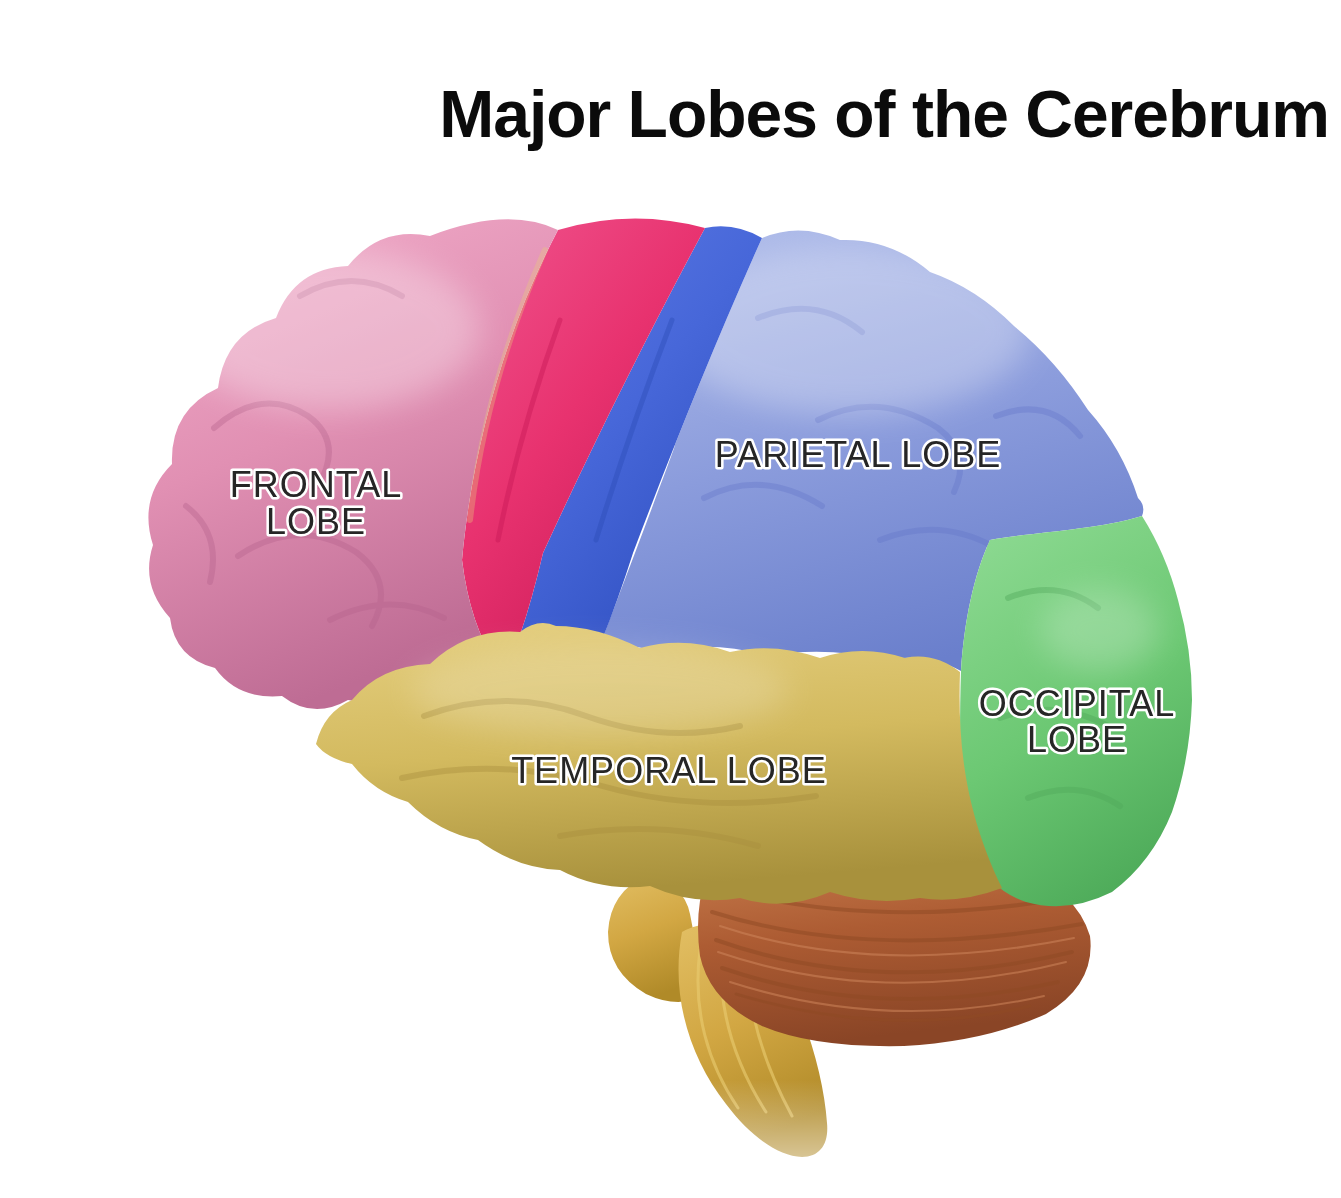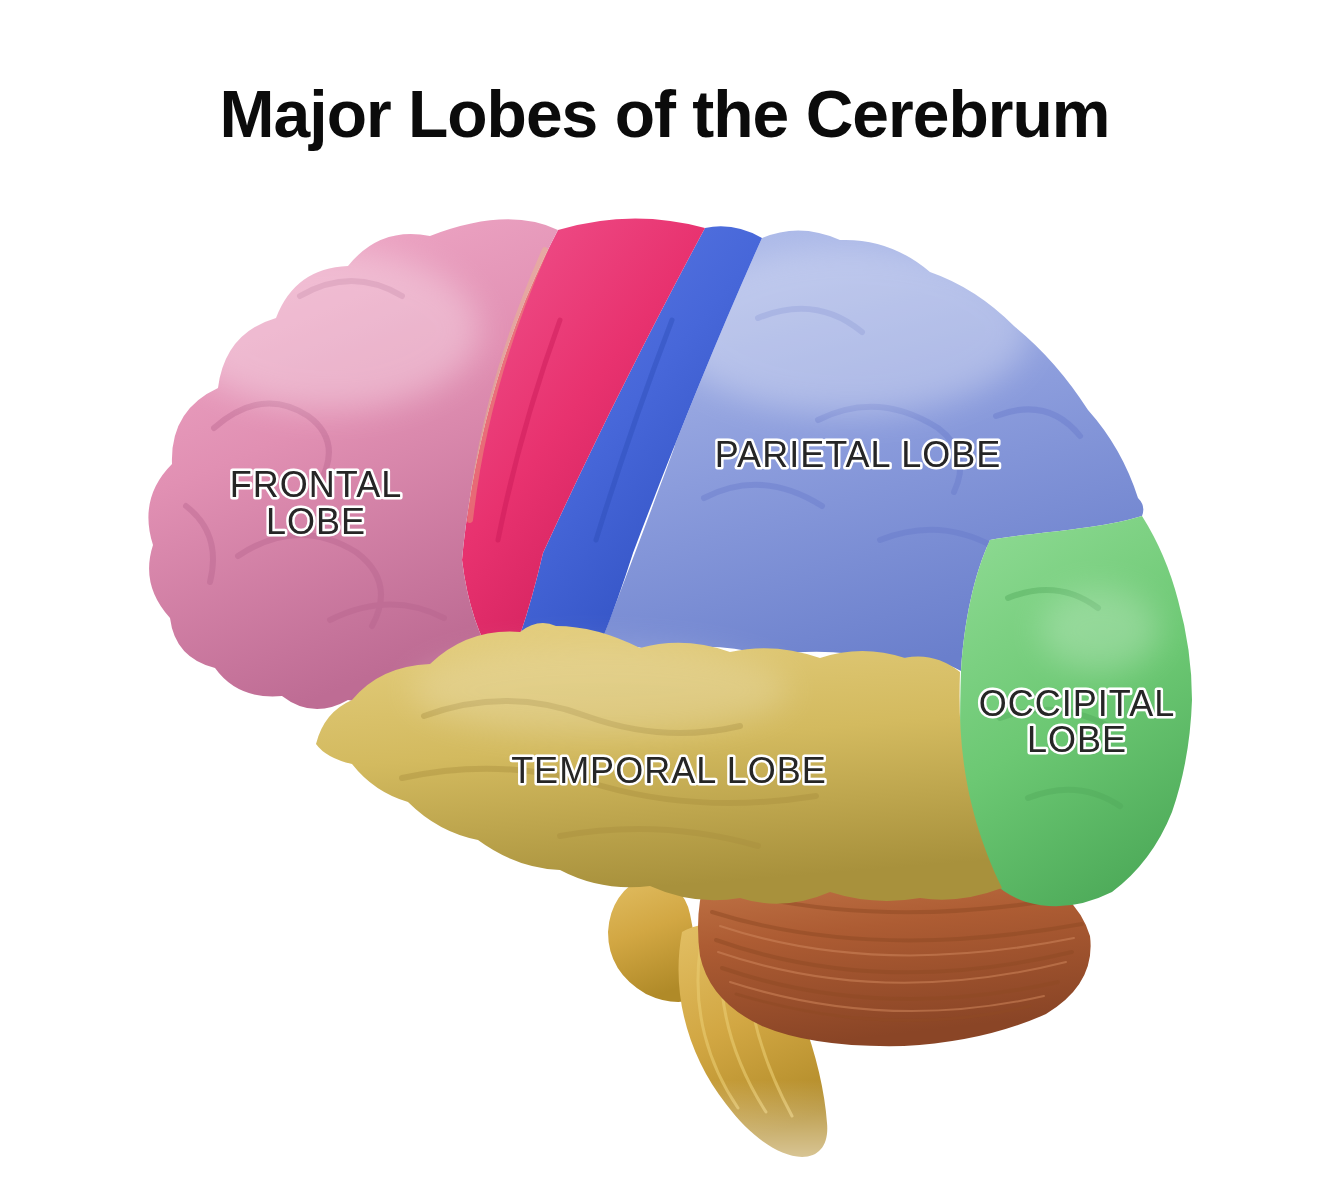--- a/index.html
+++ b/index.html
@@ -7,21 +7,21 @@
     position:relative;
     width:1341px;height:1198px;
     background:#fff;
     overflow:hidden;
     font-family:"Liberation Sans", sans-serif;
   }
   .title{
     position:absolute;
     top:76px;left:0;right:12px;
     margin:0;
-    text-align:center;
+    text-align:right;
     font-size:66px;
     font-weight:bold;
     letter-spacing:-1px;
     color:#0b0b0b;
     font-family:"Liberation Sans", sans-serif;
   }
   svg.brain{position:absolute;left:0;top:0;width:1341px;height:1198px;}
   .lobe-label{
     font-family:"Liberation Sans", sans-serif;
     font-size:36px;

